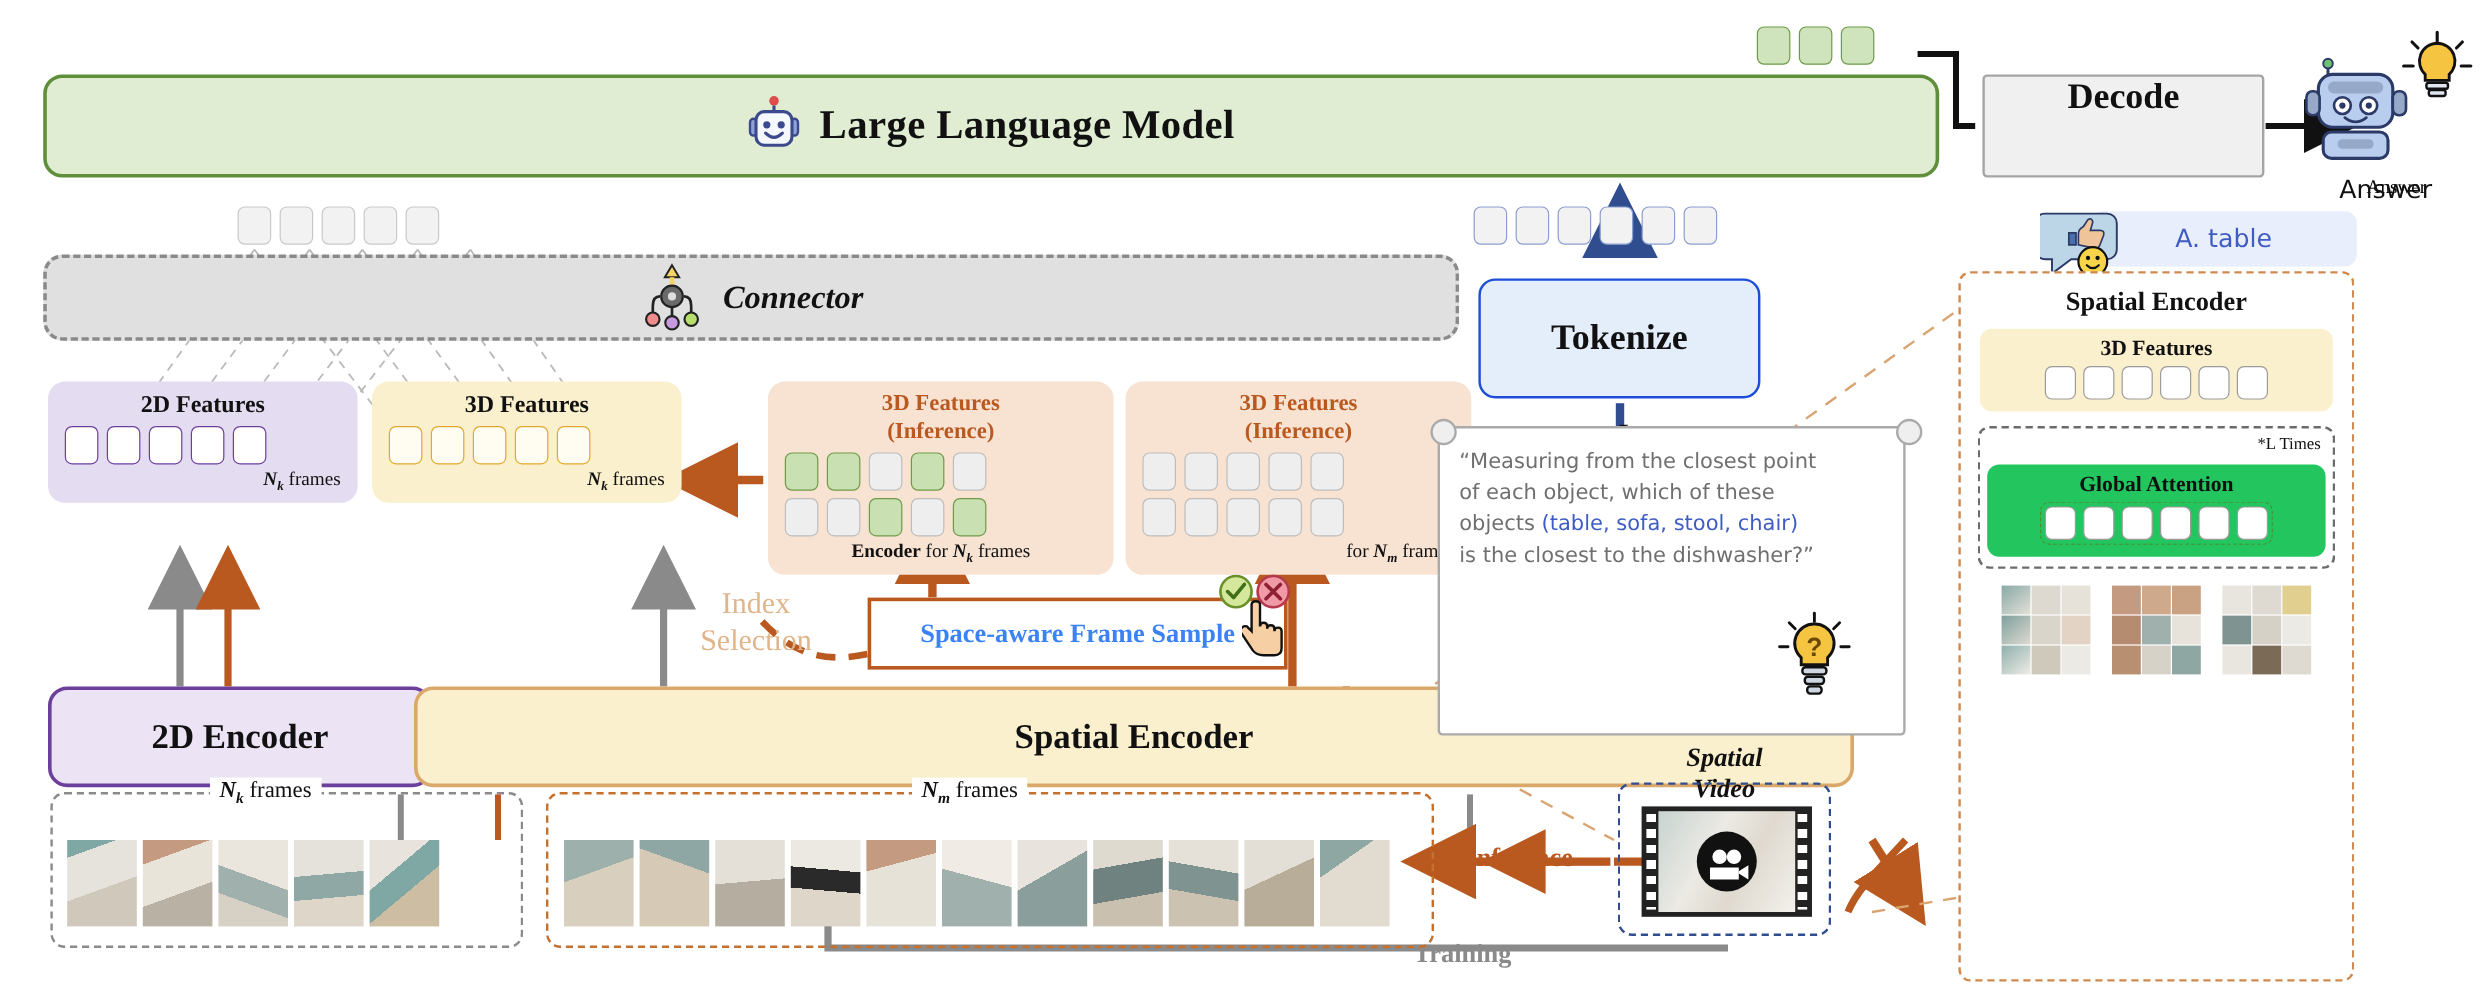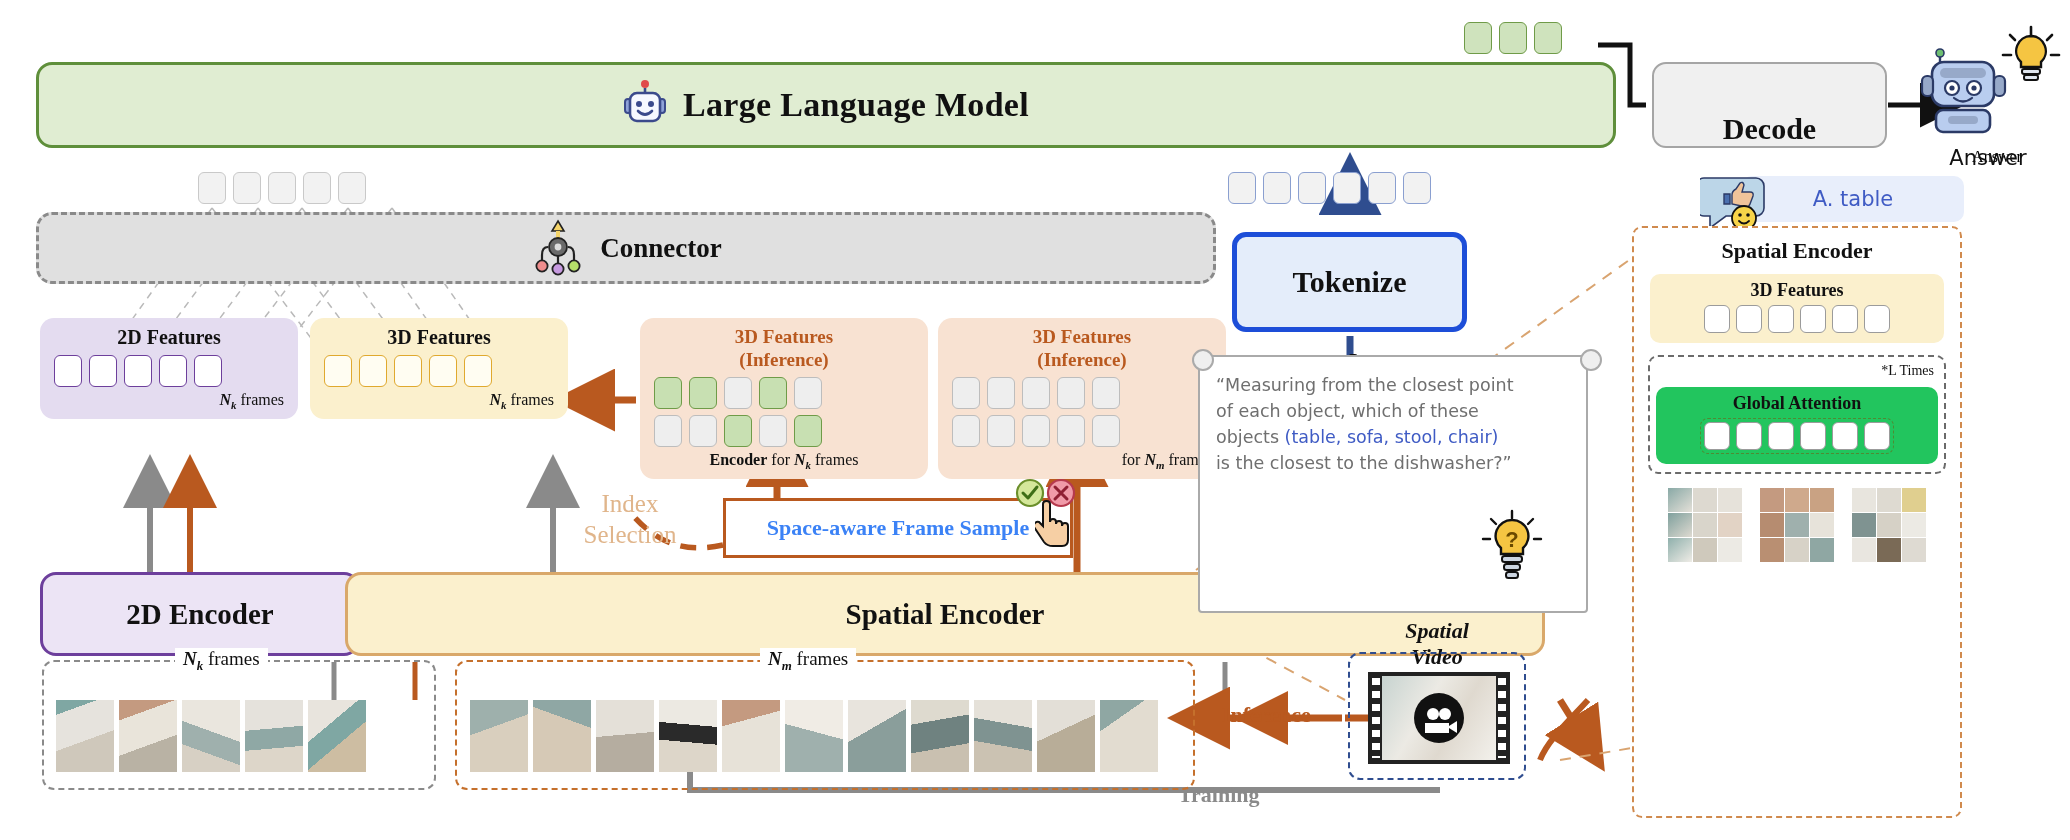--- a/index.html
+++ b/index.html
@@ -18,43 +18,43 @@
 
   .row{display:flex;gap:7px;align-items:center;}
 
   
   .llm{left:36px;top:62px;width:1580px;height:86px;border:3px solid #5f8f3b;
        background:#e0edd2;border-radius:16px;display:flex;align-items:center;justify-content:center;}
   .llm .label{font-size:34px;font-weight:bold;color:#111;letter-spacing:.3px;}
 
   .connector{left:36px;top:212px;width:1180px;height:72px;border:3.5px dashed #8a8a8a;
      background:#e0e0e0;border-radius:16px;display:flex;align-items:center;justify-content:center;gap:14px;}
-  .connector .label{font-size:27px;font-weight:bold;color:#111;}
+  .connector .label{font-size:27px;font-weight:bold;color:#111;font-style:italic;}
 
   .feat{border-radius:14px;padding:8px 14px;}
   .feat .title{text-align:center;font-weight:bold;font-size:20px;color:#111;margin-bottom:6px;}
   .feat .title.or{color:#b9591f;font-size:19px;line-height:1.12;}
   .feat .sub{text-align:right;font-size:16px;color:#111;margin-top:4px;}
 
   .f2d{left:40px;top:318px;width:258px;background:#e4dcf0;}
   .f3d{left:310px;top:318px;width:258px;background:#fbf0cd;}
   .f3di1{left:640px;top:318px;width:288px;background:#f8e2d2;}
   .f3di2{left:938px;top:318px;width:288px;background:#f8e2d2;}
 
   .encoder{border-radius:16px;display:flex;align-items:center;justify-content:center;}
   .enc2d{left:40px;top:572px;width:320px;height:84px;border:3px solid #6d3f9c;background:#ece4f5;}
   .encsp{left:345px;top:572px;width:1200px;height:84px;border:3px solid #d9a86a;background:#fbf0cd;}
   .encoder .label{font-size:29px;font-weight:bold;color:#111;}
 
-  .tokenize{left:1232px;top:232px;width:235px;height:100px;border:5px solid #1d4ed8;
+  .tokenize{left:1232px;top:232px;width:235px;height:100px;border:2px solid #1d4ed8;
      background:#e4edfa;border-radius:14px;display:flex;align-items:center;justify-content:center;}
   .tokenize .label{font-size:30px;font-weight:bold;color:#111;}
 
   .decode{left:1652px;top:62px;width:235px;height:86px;border:2.5px solid #a5a5a5;background:#f0f0f0;
-     border-radius:14px;display:flex;align-items:flex-end;justify-content:center;}
+     border-radius:4px;display:flex;align-items:flex-start;justify-content:center;}
   .decode .label{font-size:30px;font-weight:bold;color:#111;}
 
   .sample{left:723px;top:498px;width:350px;height:60px;border:3px solid #b9591f;background:#ffffff;
      display:flex;align-items:center;justify-content:center;}
   .sample .label{font-size:22px;font-weight:bold;color:#3b82f6;}
 
   
   .licard{left:1198px;top:355px;width:390px;height:258px;border:2px solid #aaa;background:#fff;border-radius:4px;}
   .litext{font-family:"DejaVu Sans",sans-serif;font-size:17.5px;color:#6f6f6f;line-height:1.48;}
   .liblue{color:#3f5bc4;}

